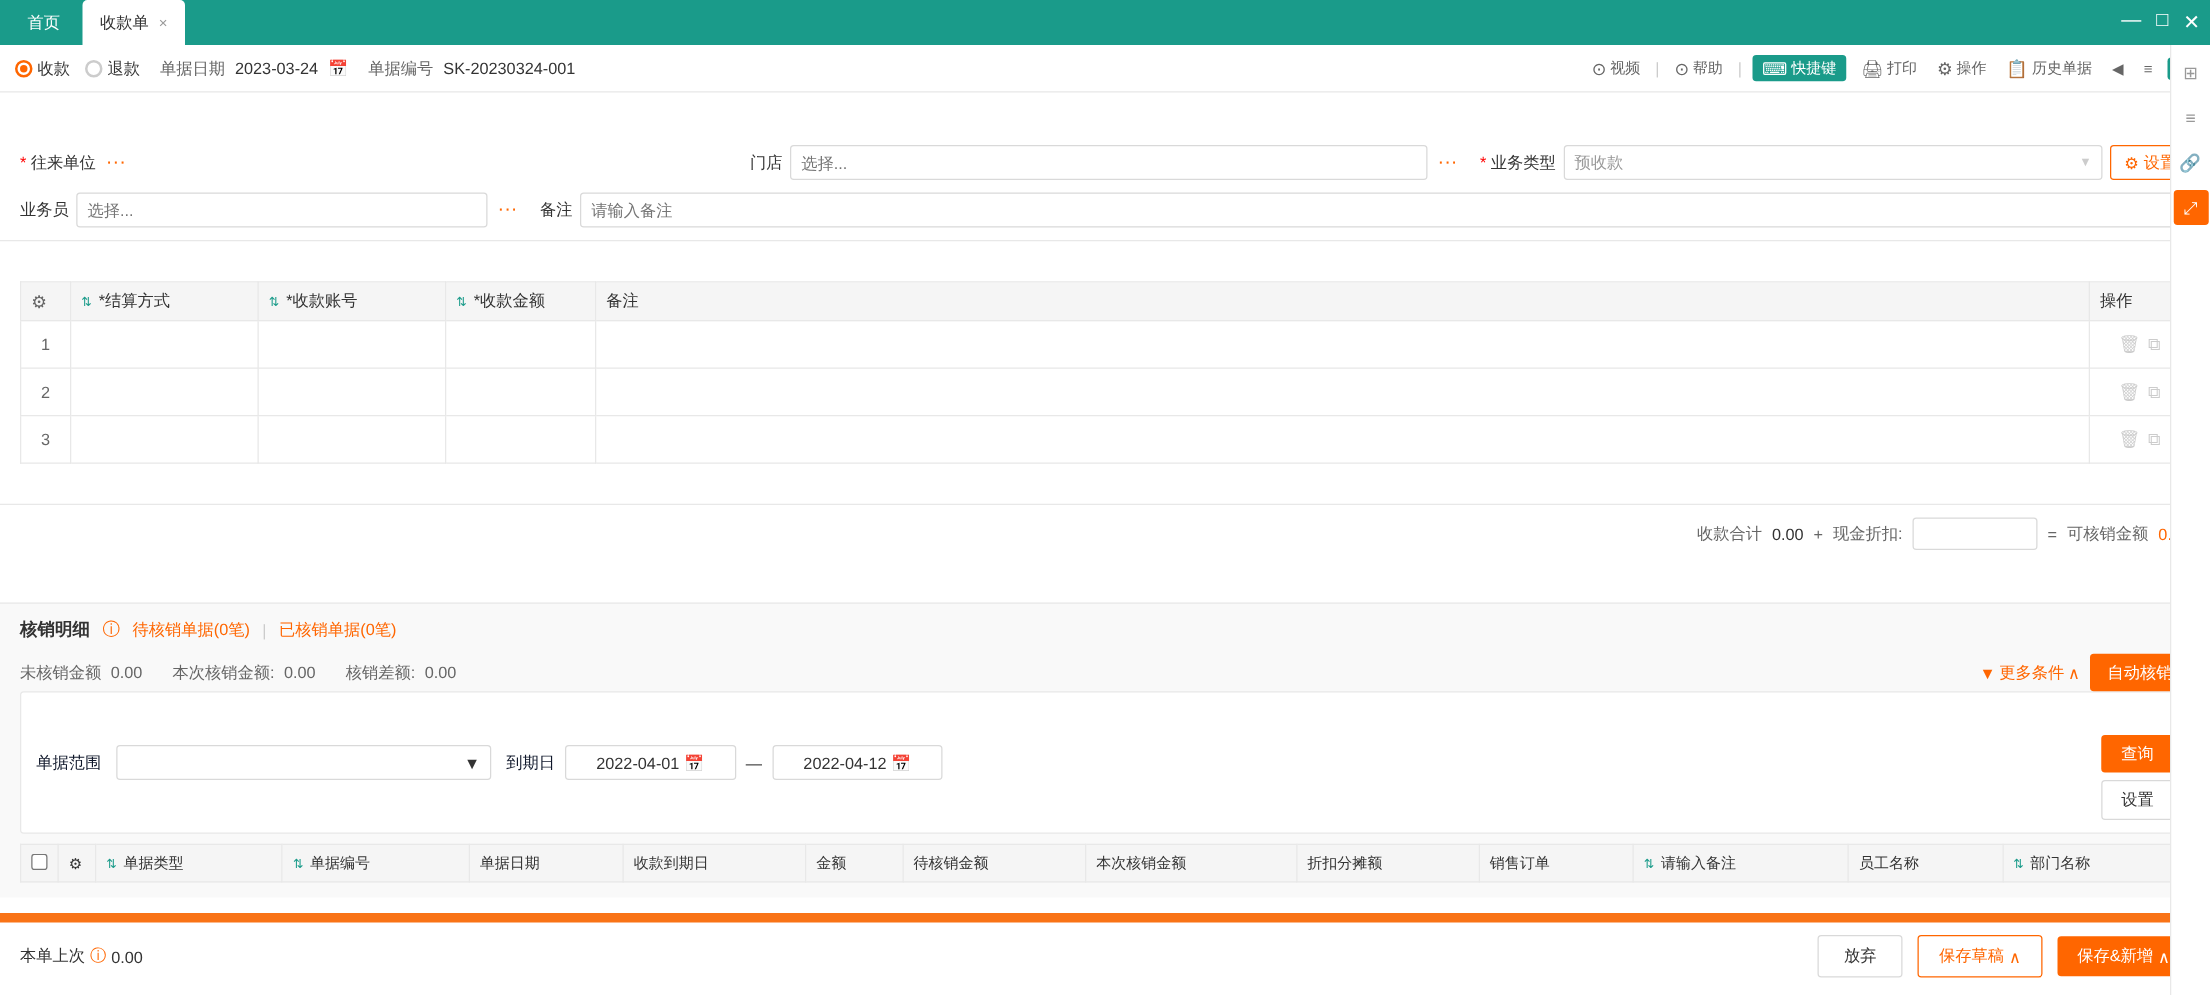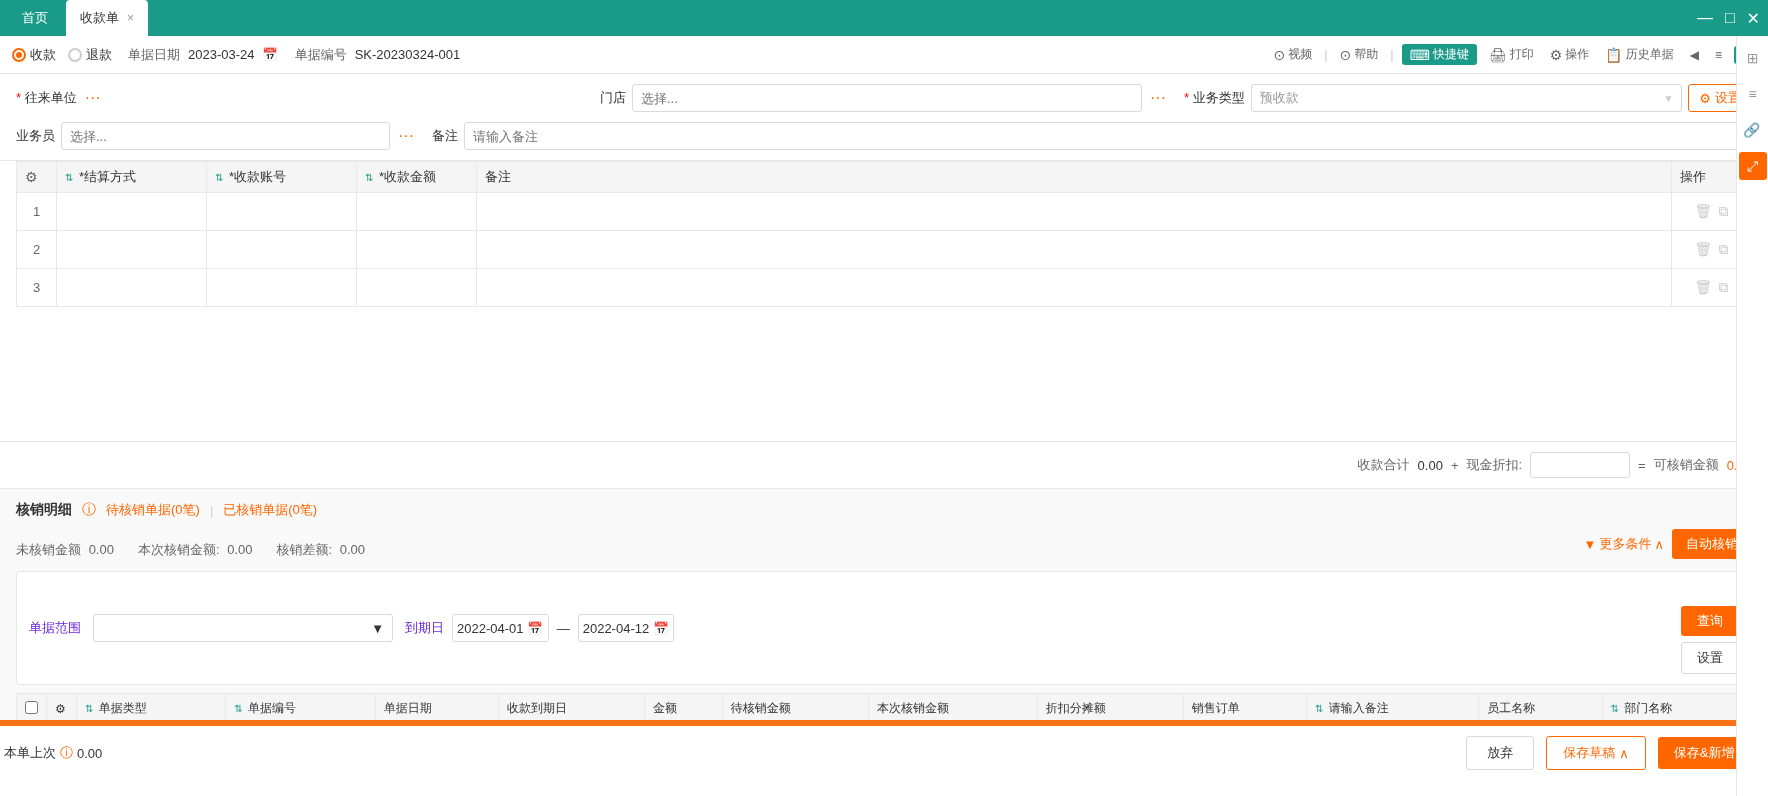--- a/index.html
+++ b/index.html
@@ -49,20 +49,21 @@
     }
     .window-controls span { cursor: pointer; }
 
     
     .main-content {
       background: #fff;
       height: calc(796px - 36px);
       overflow-y: auto;
       display: flex;
       flex-direction: column;
+      gap: 32px;
     }
 
     
     .toolbar {
       display: flex;
       align-items: center;
       padding: 8px 12px;
       border-bottom: 1px solid #e8e8e8;
       gap: 16px;
     }
@@ -282,23 +283,22 @@
       cursor: pointer;
       font-size: 14px;
     }
     .writeoff-tab {
       color: #f60;
       font-size: 13px;
       cursor: pointer;
     }
     .writeoff-stats {
       display: flex;
-      align-items: flex-end;
+      align-items: center;
       gap: 20px;
-      margin-bottom: 12px;
       font-size: 13px;
     }
     .stat-item { color: #333; }
     .stat-item span { color: #666; }
     .filter-right {
       margin-left: auto;
       display: flex;
       gap: 8px;
       align-items: center;
     }
@@ -321,21 +321,21 @@
     }
     .filter-row2 {
       display: flex;
       align-items: center;
       gap: 12px;
       padding: 10px 12px;
       background: #fff;
       border: 1px solid #e8e8e8;
       border-radius: 3px;
     }
-    .filter-label { color: #6d28d9; font-size: 13px; white-space: nowrap; }
+    .filter-label { color: #0f172a; font-size: 13px; white-space: nowrap; }
     .filter-select {
       display: flex;
       align-items: center;
       gap: 4px;
       flex: 1;
       max-width: 300px;
       height: 28px;
       border: 1px solid #d9d9d9;
       border-radius: 3px;
       padding: 0 8px;
@@ -348,21 +348,21 @@
       gap: 8px;
       font-size: 13px;
     }
     .date-input {
       display: flex;
       align-items: center;
       gap: 4px;
       height: 28px;
       border: 1px solid #d9d9d9;
       border-radius: 3px;
-      padding: 0 4px;
+      padding: 0 24px;
       font-size: 13px;
       background: #fff;
     }
     .date-icon { color: #f60; font-size: 13px; }
     .query-btn {
       background: #f60;
       color: #fff;
       border: none;
       border-radius: 3px;
       padding: 6px 16px;
@@ -400,26 +400,26 @@
       text-align: left;
       color: #333;
       font-weight: normal;
       white-space: nowrap;
     }
 
     
     .bottom-bar {
       display: flex;
       align-items: center;
-      padding: 10px 4px;
-      border-top: 6px solid #f97316;
+      padding: 10px 16px;
+      border-top: 8px solid #f97316;
       background: #fff;
       gap: 12px;
       position: sticky;
-      bottom: 16px;
+      bottom: 4px;
     }
     .bottom-info {
       font-size: 13px;
       color: #333;
       display: flex;
       align-items: center;
       gap: 4px;
     }
     .info-icon { color: #f60; cursor: pointer; }
     .btn-discard {

